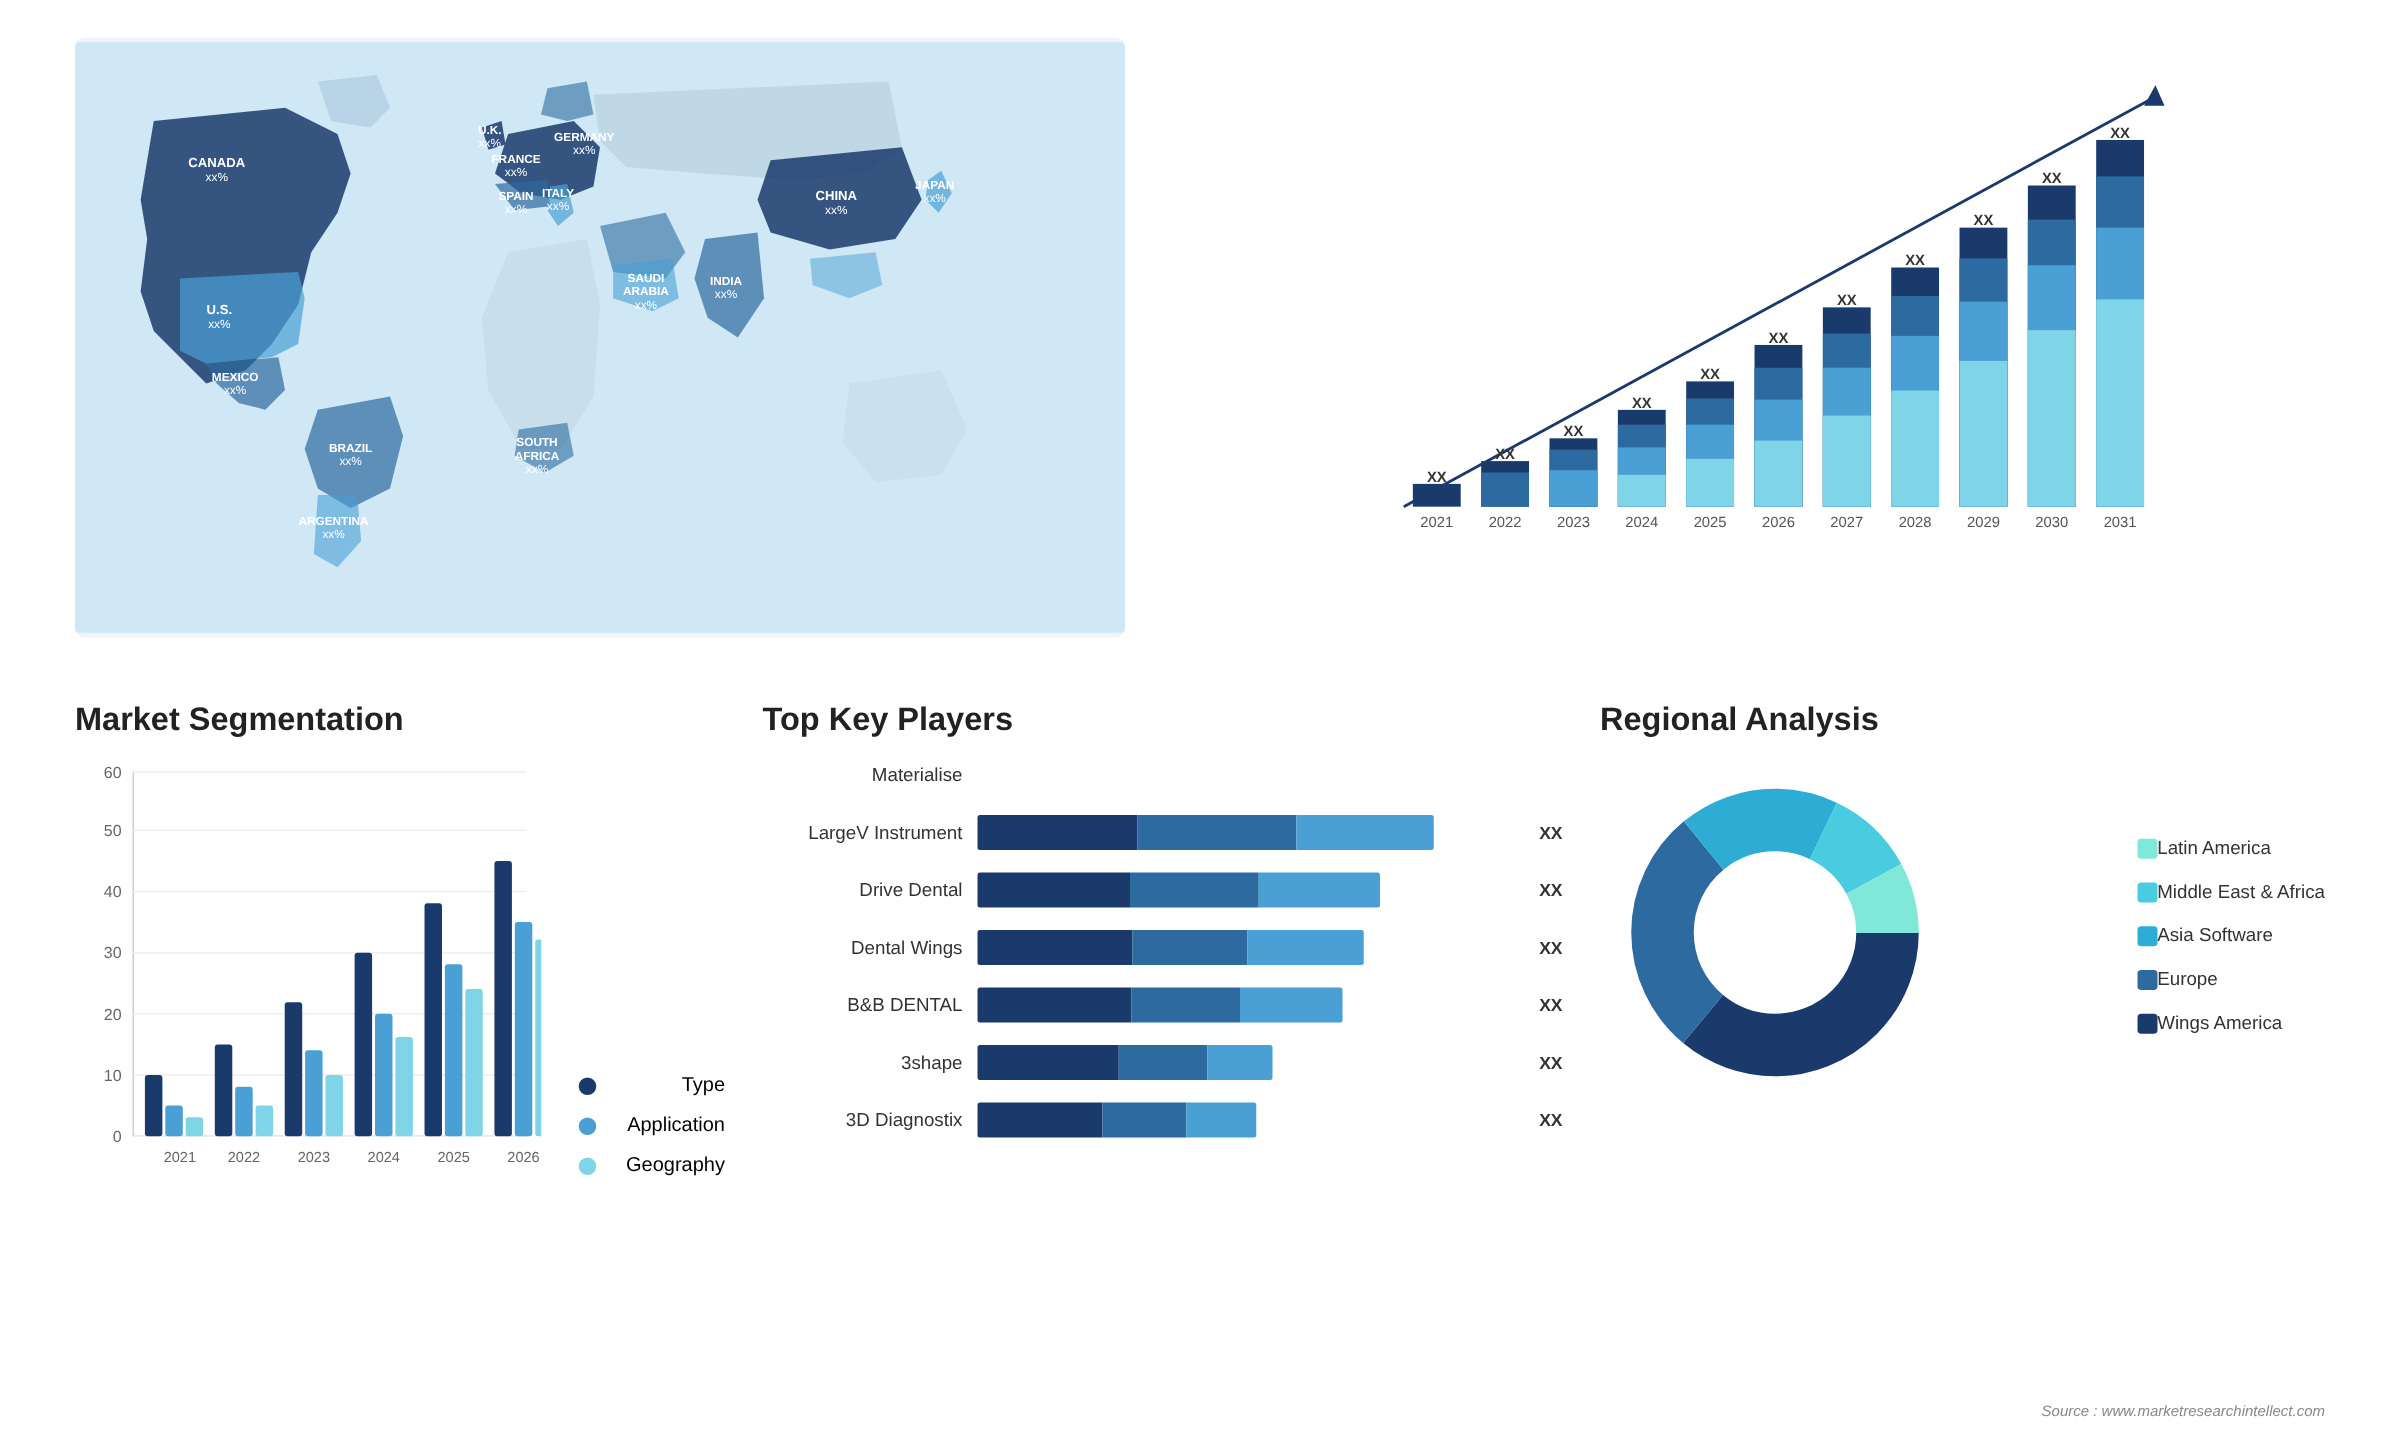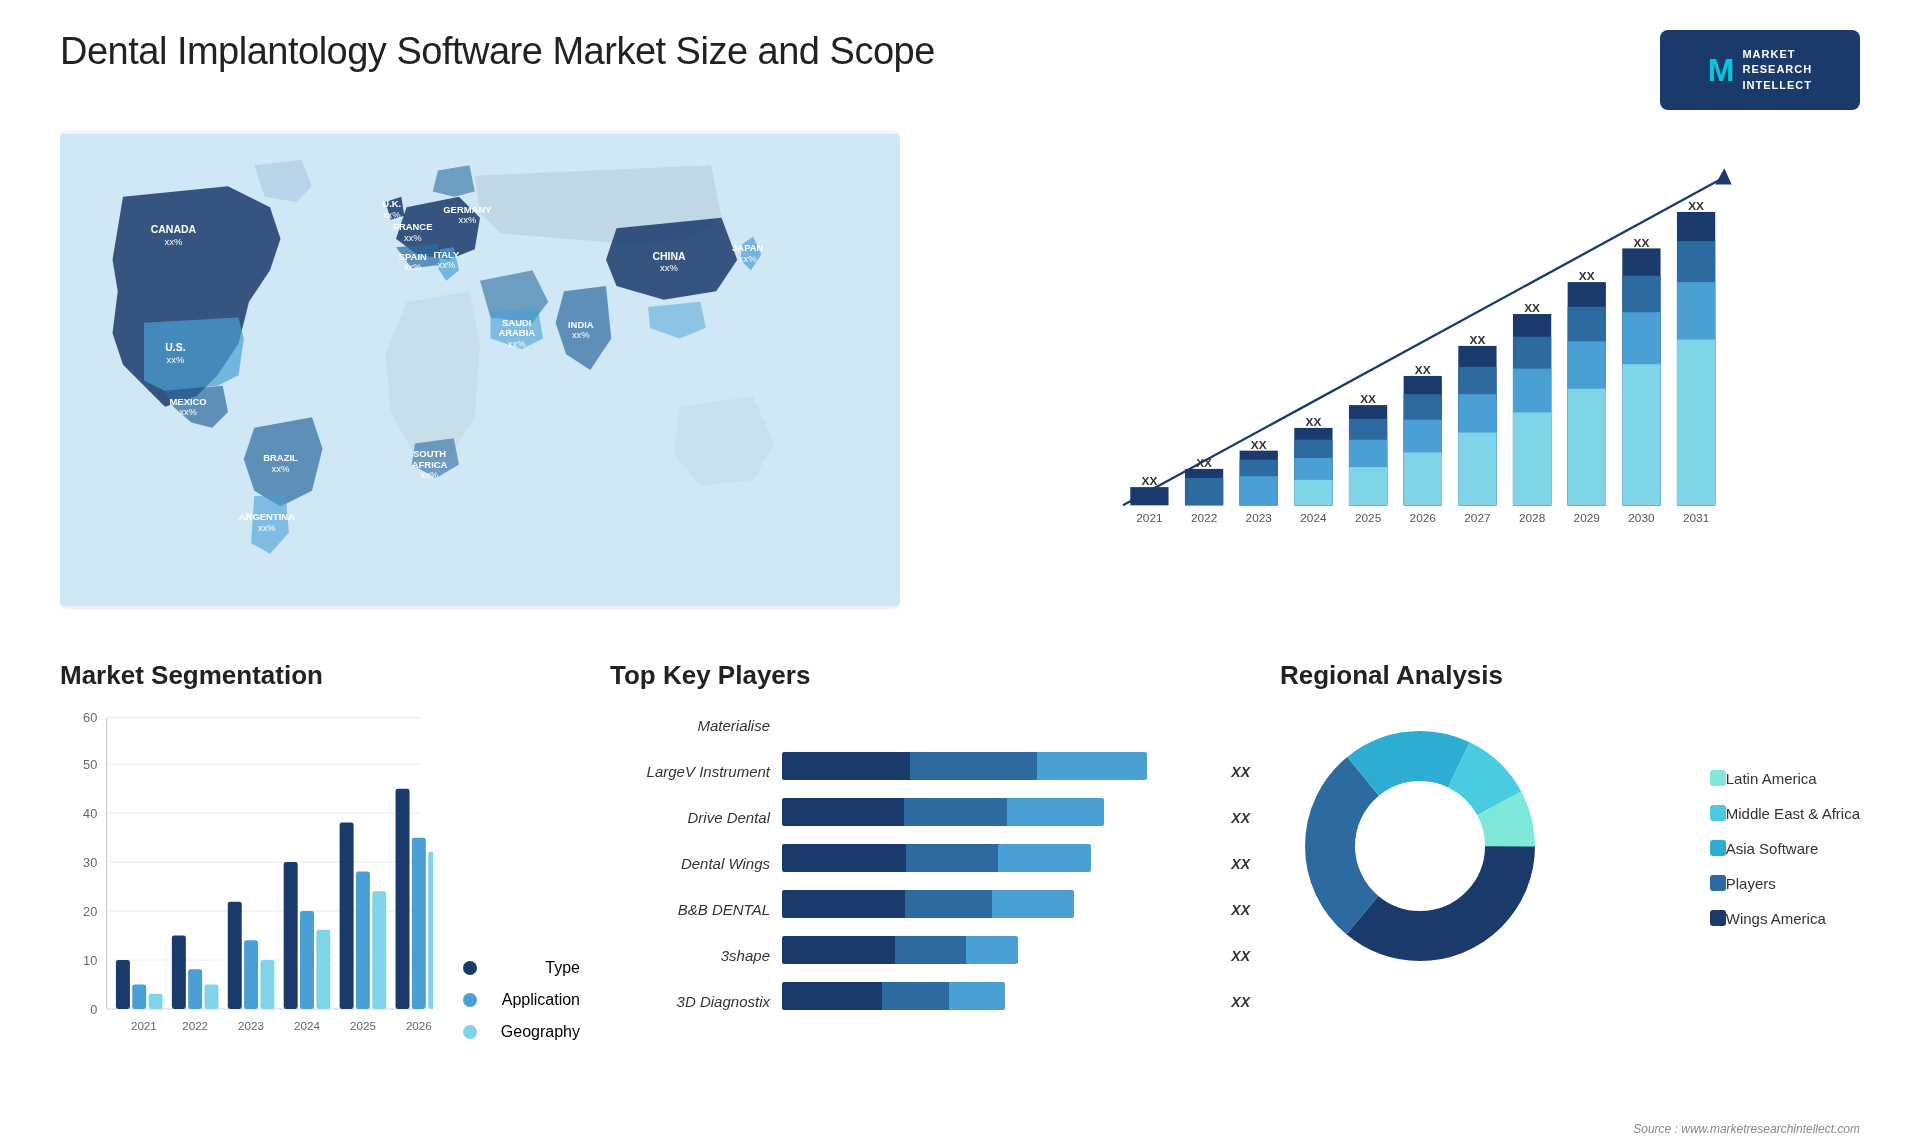--- a/index.html
+++ b/index.html
@@ -138,24 +138,23 @@
     
     .players-section {
       flex: 0 0 640px;
       padding: 10px 0;
     }
     .players-chart {
       margin-top: 10px;
     }
     .player-row {
       display: flex;
-      align-items: flex-end;
+      align-items: center;
       gap: 12px;
       margin-bottom: 18px;
-      font-style: italic;
     }
     .player-name {
       font-size: 15px;
       color: #333;
       width: 160px;
       text-align: right;
       flex-shrink: 0;
     }
     .player-bar-container {
       flex: 1;
@@ -208,33 +207,20 @@
       font-size: 12px;
       color: #888;
       font-style: italic;
     }
   </style>
 </head>
 <body>
 
 <div class="page">
 
-  <div class="header">
-    <h1 class="page-title">Dental Implantology Software Market Size and Scope</h1>
-    <div class="logo-area">
-      <div class="logo-box">
-        <span class="logo-m">M</span>
-        <div class="logo-text">
-          <span>MARKET</span>
-          <span>RESEARCH</span>
-          <span>INTELLECT</span>
-        </div>
-      </div>
-    </div>
-  </div>
 
   <div class="top-section">
 
     <div class="map-container">
       <svg viewBox="0 0 800 450" class="world-map-svg">
 
         <rect width="800" height="450" fill="#d0e8f5"></rect>
 
         <path d="M60,60 L160,50 L200,70 L210,100 L200,130 L180,160 L170,200 L150,230 L130,250 L100,260 L80,240 L60,220 L50,190 L55,150 L50,120 L55,90 Z" fill="#1a3a6b" opacity="0.85"></path>
 
@@ -593,21 +579,21 @@
           <div class="regional-legend-item">
             <div class="regional-dot" style="background:#4acce0"></div>
             <span>Middle East &amp; Africa</span>
           </div>
           <div class="regional-legend-item">
             <div class="regional-dot" style="background:#2dadd4"></div>
             <span>Asia Software</span>
           </div>
           <div class="regional-legend-item">
             <div class="regional-dot" style="background:#2d6aa0"></div>
-            <span>Players</span>
+            <span>Europe</span>
           </div>
           <div class="regional-legend-item">
             <div class="regional-dot" style="background:#1a3a6b"></div>
             <span>Wings America</span>
           </div>
         </div>
       </div>
     </div>
 
   </div>

